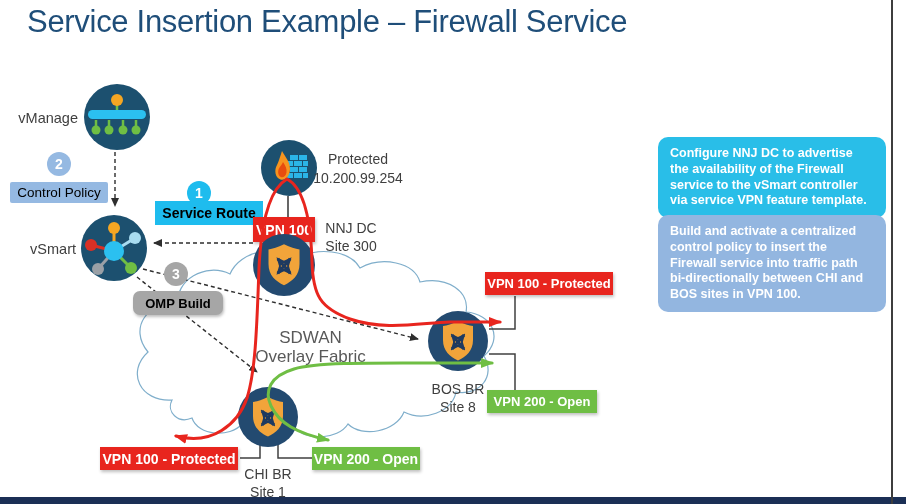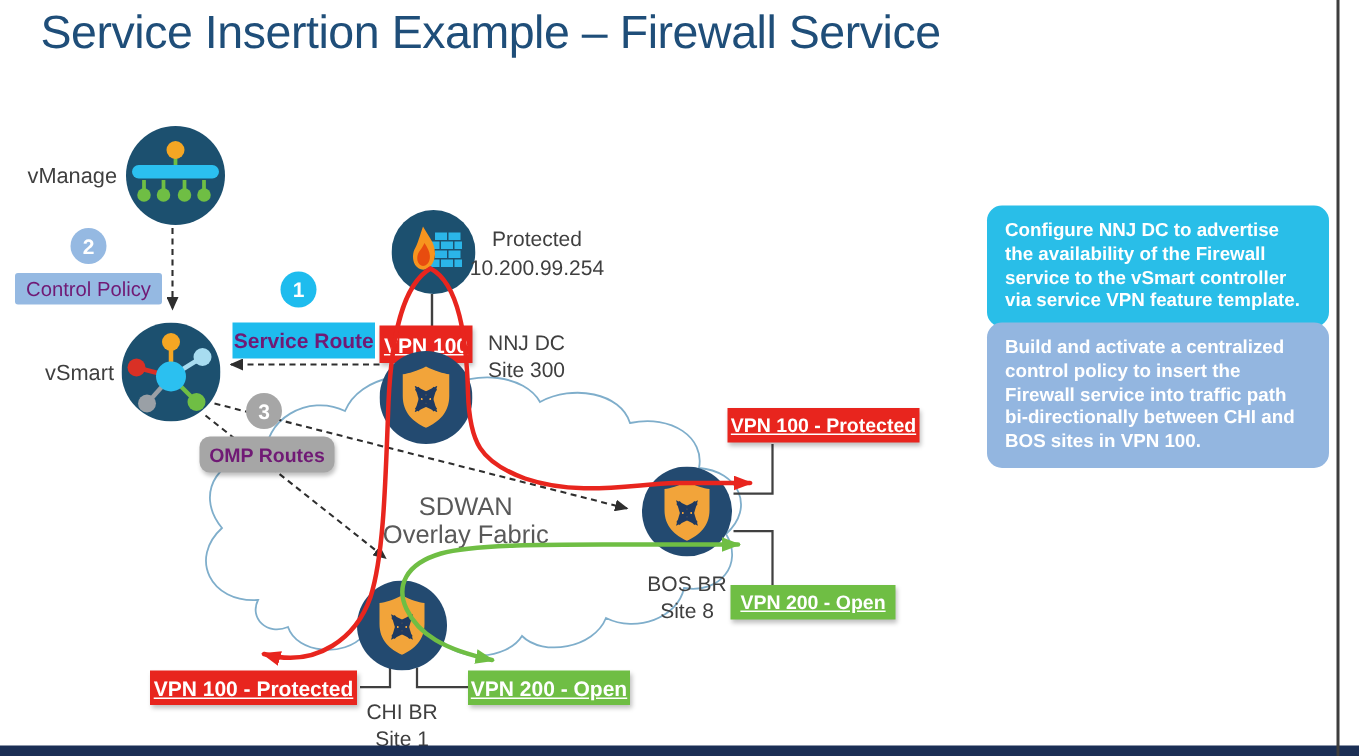--- a/index.html
+++ b/index.html
@@ -16,29 +16,29 @@
   .badge{
     width:24px;height:24px;border-radius:50%;
     display:flex;align-items:center;justify-content:center;
     color:#fff;font-weight:700;font-size:14px;
   }
   .badge-cyan{background:#1EBCEE;}
   .badge-blue{background:#95B9E2;}
   .badge-gray{background:#A6A6A6;}
   .boxlabel{
     display:flex;align-items:center;justify-content:center;
-    color:#701a75;text-align:center;
+    color:#000000;text-align:center;
   }
   .lb-blue{background:#95B9E2;font-size:13.5px;border-radius:2px;}
   .lb-cyan{background:#1EBCEE;font-weight:700;font-size:14px;}
   .lb-gray{background:#A6A6A6;font-weight:700;font-size:13px;border-radius:7px;
            box-shadow:1px 2px 3px rgba(0,0,0,0.25);}
   .tag{
     display:flex;align-items:center;justify-content:center;
-    color:#fff;font-weight:700;box-shadow:1px 2px 3px rgba(0,0,0,0.25);text-decoration:underline;
+    color:#fff;font-weight:700;box-shadow:1px 2px 3px rgba(0,0,0,0.25);
   }
   .tag-red{background:#E8251E;}
   .tag-green{background:#6FBE44;}
   .node-label{color:#3F3F3F;font-size:14px;text-align:center;line-height:18px;}
   .side-label{color:#3F3F3F;font-size:14.5px;}
   .fabric{color:#595959;font-size:17px;line-height:19px;text-align:center;}
   .callout{
     left:658px;width:228px;border-radius:10px;box-sizing:border-box;
     padding:9px 12px;color:#fff;font-size:12.5px;line-height:15.8px;font-weight:600;
   }
@@ -120,21 +120,21 @@
       <circle cx="33" cy="13" r="6" fill="#F5A623"></circle>
       <circle cx="54" cy="23" r="6" fill="#A8DCF0"></circle>
       <circle cx="50" cy="53" r="6" fill="#6FBE44"></circle>
       <circle cx="17" cy="54" r="6" fill="#9AA0A6"></circle>
       <circle cx="10" cy="30" r="6" fill="#D93025"></circle>
       <circle cx="33" cy="36" r="10" fill="#2BC0F0"></circle>
     </svg>
   </div>
 
   <div class="abs badge badge-cyan" style="left:187px;top:181px;z-index:2">1</div>
-  <div class="abs boxlabel lb-cyan" style="left:155px;top:215px;width:95px;height:24px;z-index:2">Service Route</div>
+  <div class="abs boxlabel lb-cyan" style="left:155px;top:201px;width:108px;height:24px;z-index:2">Service Route</div>
   <div class="abs tag tag-red" style="left:253px;top:217px;width:62px;height:25px;font-size:14px;z-index:2">VPN 100</div>
 
   <div class="abs" style="left:261px;top:140px;z-index:2">
     <svg width="56" height="56" viewBox="0 0 56 56">
       <circle cx="28" cy="28" r="28" fill="#1C506F"></circle>
       <g>
         <g fill="#2BB5E8">
           <rect x="29" y="15" width="8" height="5"></rect>
             <rect x="38" y="15" width="8" height="5"></rect>
           <rect x="25" y="21" width="7" height="5"></rect>
@@ -172,21 +172,21 @@
         <line x1="24" y1="24" x2="36" y2="38" marker-start="url(#ah-navy1)" marker-end="url(#ah-navy1)"></line>
       </g>
     </svg>
   </div>
   <div class="abs node-label" style="left:320px;top:219px;width:62px;z-index:2">
     <div>NNJ DC</div>
     <div>Site 300</div>
   </div>
 
   <div class="abs badge badge-gray" style="left:164px;top:262px;z-index:2">3</div>
-  <div class="abs boxlabel lb-gray" style="left:133px;top:291px;width:90px;height:24px;z-index:2">OMP Routes</div>
+  <div class="abs boxlabel lb-gray" style="left:133px;top:291px;width:90px;height:24px;z-index:2">OMP Build</div>
 
   <div class="abs fabric" style="left:253px;top:328px;width:115px;z-index:2">
     <div>SDWAN</div>
     <div>Overlay Fabric</div>
   </div>
 
   <div class="abs" style="left:428px;top:311px;z-index:2">
     <svg width="60" height="60" viewBox="0 0 60 60">
       <defs>
         <marker id="ah-navy2" orient="auto-start-reverse" markerUnits="userSpaceOnUse" markerWidth="9" markerHeight="8" refX="7" refY="4">

